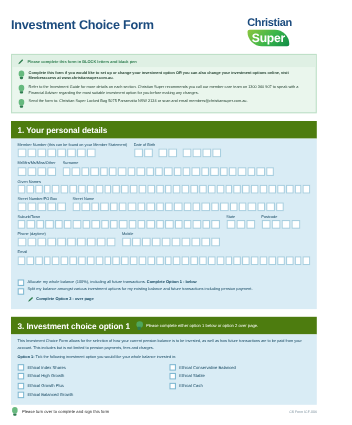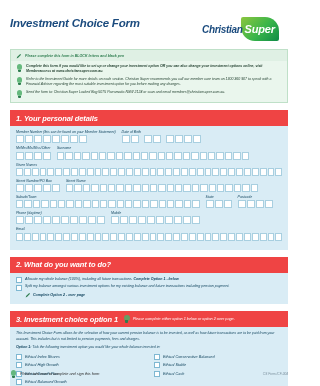--- a/index.html
+++ b/index.html
@@ -2,30 +2,30 @@
 <html><head>
 <meta charset="utf-8">
 <style>
   * { box-sizing: border-box; margin: 0; padding: 0; }
   html, body {
     width: 298px; height: 386px;
     background: #ffffff;
     font-family: "Liberation Sans", sans-serif;
     overflow: hidden;
   }
-  .page { position: relative; width: 298px; height: 386px; padding: 0 10px; font-style: italic; }
+  .page { position: relative; width: 298px; height: 386px; padding: 0 10px; }
 
   
   .header { display: flex; align-items: flex-start; justify-content: space-between;
             padding-top: 16px; }
   .title { color: #1b4b7e; font-size: 11.5px; font-weight: bold; line-height: 1.25;
            letter-spacing: -0.2px; }
   .title span { display: block; }
   .logo { position: relative; width: 86px; height: 26px; display: flex;
-          align-items: center; justify-content: flex-start; }
+          align-items: center; justify-content: flex-end; flex-direction: column; }
   .logo-text { color: #1b4b7e; font-size: 10px; font-weight: bold; letter-spacing: -0.3px;
                z-index: 2; }
   .leaf { position: relative; margin-left: -2px; width: 38px; height: 24px;
           background: linear-gradient(135deg,#8cc63f 0%, #39b54a 55%, #0e8a46 100%);
           border-radius: 2px 14px 2px 14px; display: flex; align-items: center;
           justify-content: center; }
   .leaf-text { color: #ffffff; font-size: 11px; font-weight: bold; letter-spacing: -0.2px; }
 
   
   .instr-wrap { margin-top: 7px; border: 1px solid #bfe0c8; background: #eaf6ed; }
@@ -37,21 +37,21 @@
   .instr-text { font-size: 3.5px; line-height: 1.45; color: #1c3b2a; flex: 1; }
   .instr-text.bold { font-weight: bold; }
   .bulb { flex: 0 0 auto; width: 7px; height: 8px; position: relative; }
   .bulb .b-top { position: absolute; top: 0; left: 0.6px; width: 5.8px; height: 5.8px;
                  border-radius: 50%; background: #4fae6a; opacity: .85; }
   .bulb .b-bot { position: absolute; bottom: 0; left: 2px; width: 3px; height: 2.4px;
                  background: #2e7d4f; border-radius: 0 0 1px 1px; }
   .pencil { flex: 0 0 auto; width: 6px; height: 6px; }
 
   
-  .sec-bar { background: #ef4444; color: #ffffff; padding: 3.5px 6px; margin-top: 7px;
+  .sec-bar { background: #4d7c0f; color: #ffffff; padding: 3.5px 6px; margin-top: 7px;
              display: flex; align-items: flex-start; gap: 5px; }
   .sec-bar-title { font-size: 7.5px; font-weight: bold; letter-spacing: -0.1px; }
   .sec-bar-note { font-size: 3.8px; color: #ffffff; }
   .sec-bar-note-wrap { display: flex; align-items: center; gap: 2.5px; }
 
   
   .form-body { background: #d9ecf5; padding: 4px 6px 6px 6px; }
   .f-label { font-size: 3.5px; color: #12455f; margin-bottom: 1.2px; }
   .f-row { display: flex; gap: 6px; }
   .f-col { display: flex; flex-direction: column; }
@@ -404,23 +404,20 @@
           <i class="bx sm"></i>
           <i class="bx sm"></i>
           <i class="bx sm"></i>
           <i class="bx sm"></i>
           <i class="bx sm"></i>
           <i class="bx sm"></i>
       </span>
     </div>
   </div>
 
-  <div class="sec-bar">
-    <span class="sec-bar-title">2. What do you want to do?</span>
-  </div>
   <div class="form-body">
     <div class="opt-row">
       <span class="cb"></span>
       <span class="opt-text">
         <span>Allocate my whole balance (100%), including all future transactions.</span>
         <b>Complete Option 1 - below</b>
       </span>
     </div>
     <div class="opt-row">
       <span class="cb"></span>

